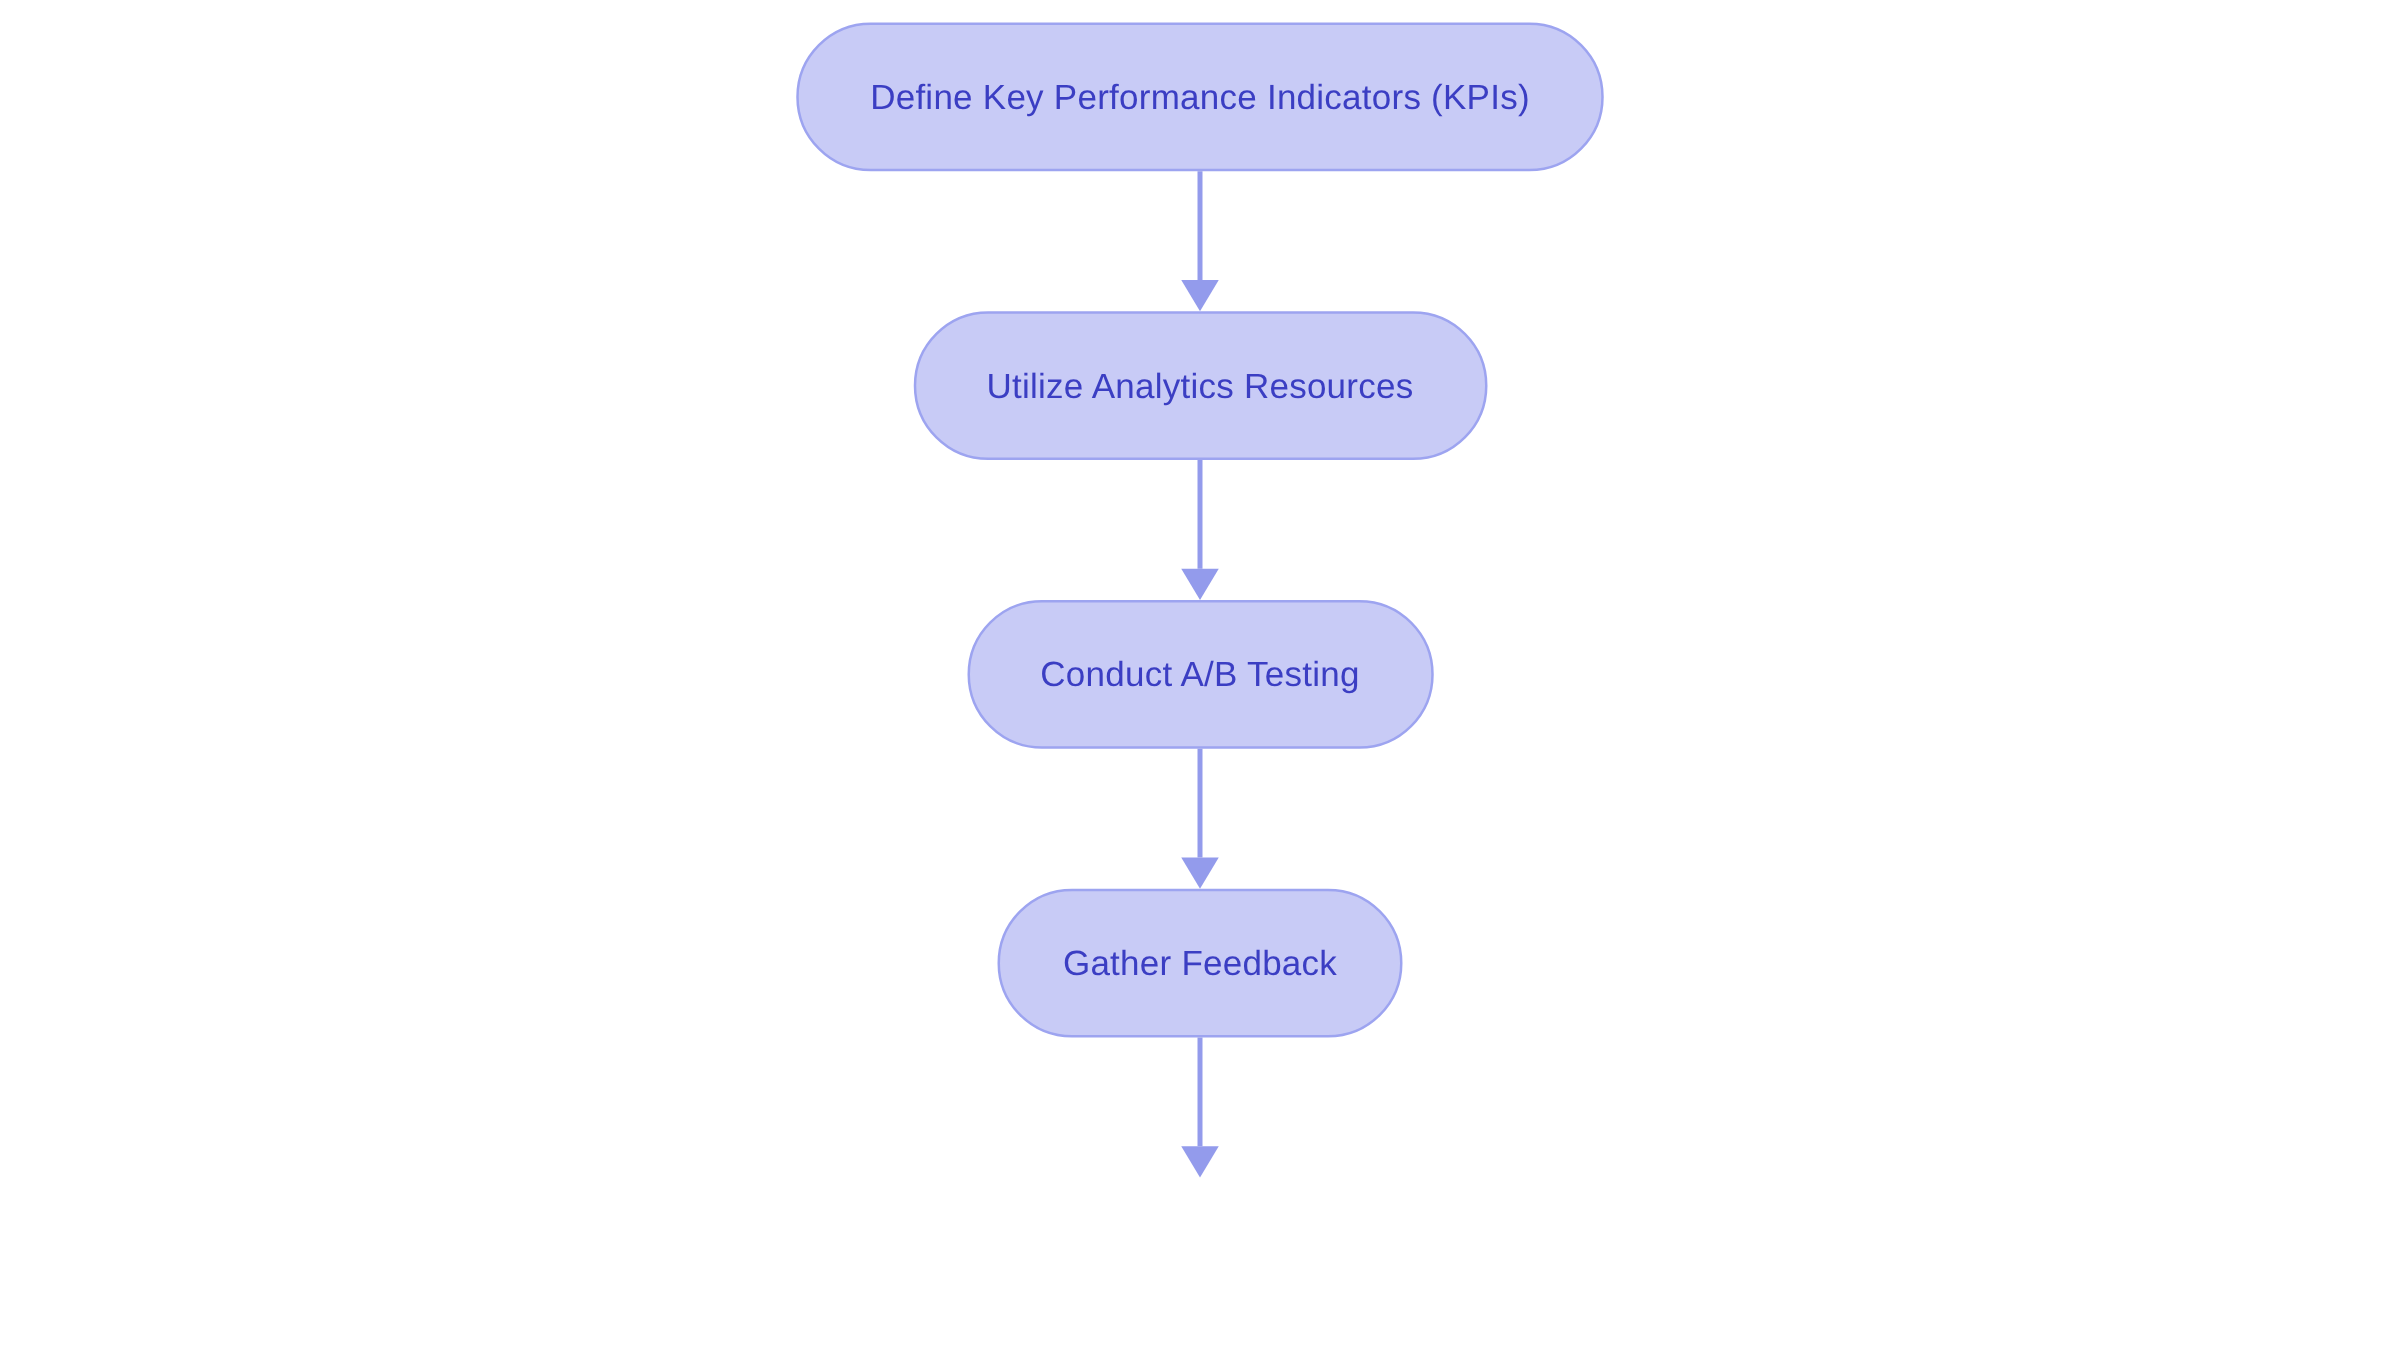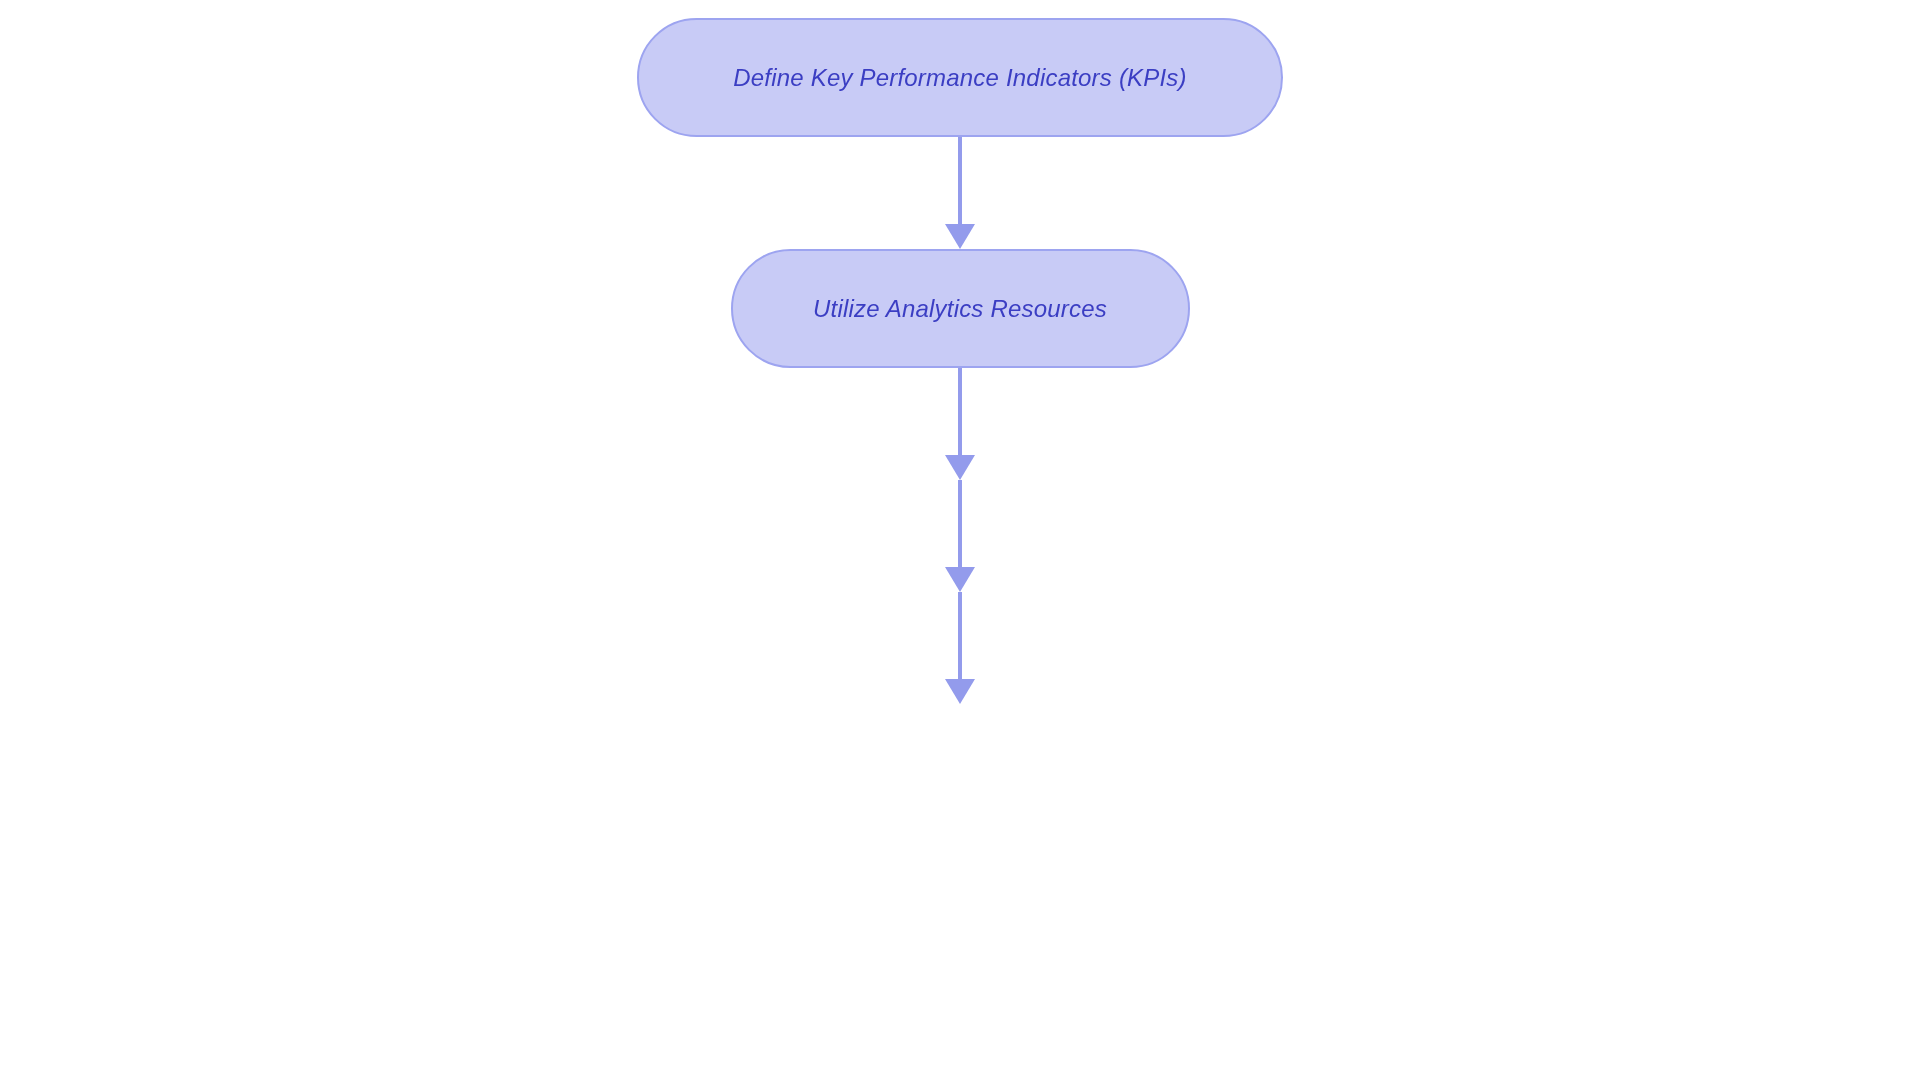--- a/index.html
+++ b/index.html
@@ -29,25 +29,24 @@
     height: 119px;
     border: 2px solid var(--node-border);
     background: var(--node-fill);
     border-radius: 60px;
     display: flex;
     align-items: center;
     justify-content: center;
     flex: 0 0 auto;
   }
   .node span {
-    font-size: 24px;
+    font-size: 28px;
     letter-spacing: 0.2px;
     color: var(--node-text);
     white-space: nowrap;
-    font-style: italic;
   }
   .node.w0 { width: 646px; }
   .node.w1 { width: 459px; }
   .node.w2 { width: 373px; }
   .node.w3 { width: 324px; }
   .node.w4 { width: 359px; }
   .arrow {
     height: 112px;
     flex: 0 0 auto;
     display: flex;
@@ -84,26 +83,32 @@
 
   <div class="node w1">
     <span>Utilize Analytics Resources</span>
   </div>
 
   <div class="arrow">
     <div class="shaft"></div>
     <div class="head"></div>
   </div>
 
+  <div class="node w2">
+    <span>Conduct A/B Testing</span>
+  </div>
 
   <div class="arrow">
     <div class="shaft"></div>
     <div class="head"></div>
   </div>
 
+  <div class="node w3">
+    <span>Gather Feedback</span>
+  </div>
 
   <div class="arrow">
     <div class="shaft"></div>
     <div class="head"></div>
   </div>
 
 
 </div>
 
 </body></html>

